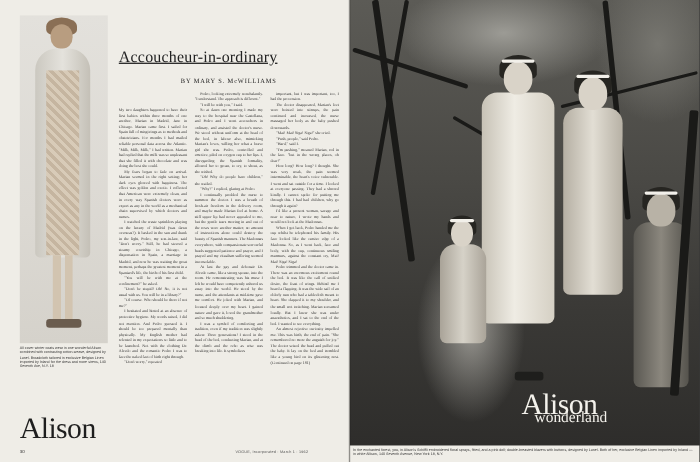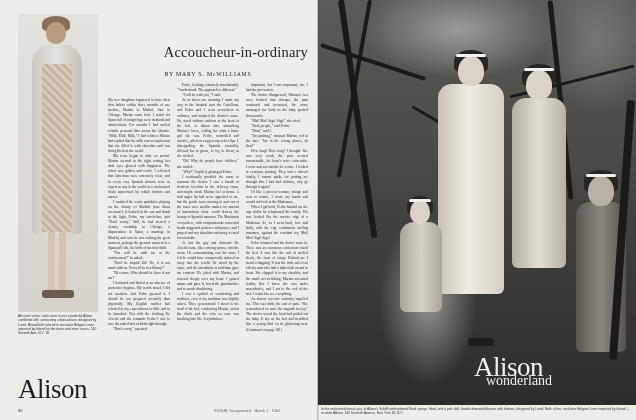--- a/index.html
+++ b/index.html
@@ -12,21 +12,21 @@
   .fashion-photo { position:absolute; left:18px; top:14px; width:80px; height:298px; background:linear-gradient(180deg,#e3e1dc 0%,#dcd9d3 60%,#d5d2cb 100%); }
   .figure-head { position:absolute; left:28px; top:8px; width:20px; height:22px; border-radius:50% 50% 45% 45%; background:#b89d80; }
   .figure-hair { position:absolute; left:24px; top:2px; width:28px; height:16px; border-radius:50% 50% 30% 30%; background:#8a6f55; }
   .figure-coat { position:absolute; left:14px; top:30px; width:50px; height:190px; border-radius:20px 20px 4px 4px; background:linear-gradient(90deg,#cbc8c0 0%,#e4e2dc 50%,#c4c0b7 100%); }
   .figure-dress { position:absolute; left:24px; top:50px; width:30px; height:168px; background:repeating-linear-gradient(45deg,#c5b5a0 0 3px,#d8cbb8 3px 6px); }
   .figure-legs { position:absolute; left:30px; top:218px; width:18px; height:62px; background:linear-gradient(90deg,#d2c4b0 0 40%,transparent 40% 60%,#d2c4b0 60%); }
   .figure-shoes { position:absolute; left:24px; top:276px; width:32px; height:8px; background:#6a5c4e; border-radius:3px; }
 
   .photo-caption { position:absolute; left:18px; top:314px; width:82px; font-family:"Liberation Sans", sans-serif; font-size:3.3px; line-height:4.3px; color:#333; }
 
-  .title-block { position:absolute; left:108px; top:44px; width:200px; text-align:right; }
+  .title-block { position:absolute; left:108px; top:44px; width:200px; text-align:left;text-decoration:underline; }
   .article-title { font-family:"Liberation Serif", serif; font-size:14.5px; color:#222; letter-spacing:0.2px; }
   .byline { position:absolute; left:108px; top:71px; width:200px; text-align:center; font-family:"Liberation Serif", serif; font-size:5.8px; letter-spacing:0.8px; color:#222; }
 
   .col { position:absolute; top:83px; width:62px; font-family:"Liberation Serif", serif; font-size:3.6px; line-height:5.1px; color:#2a2a2a; text-align:justify; hyphens:auto; }
   .col p { margin:0; text-indent:5px; }
   .col-1 { left:108px; top:98px; }
   .col-2 { left:177px; }
   .col-3 { left:246px; }
   .col-1 .lead { text-indent:0; }
 

